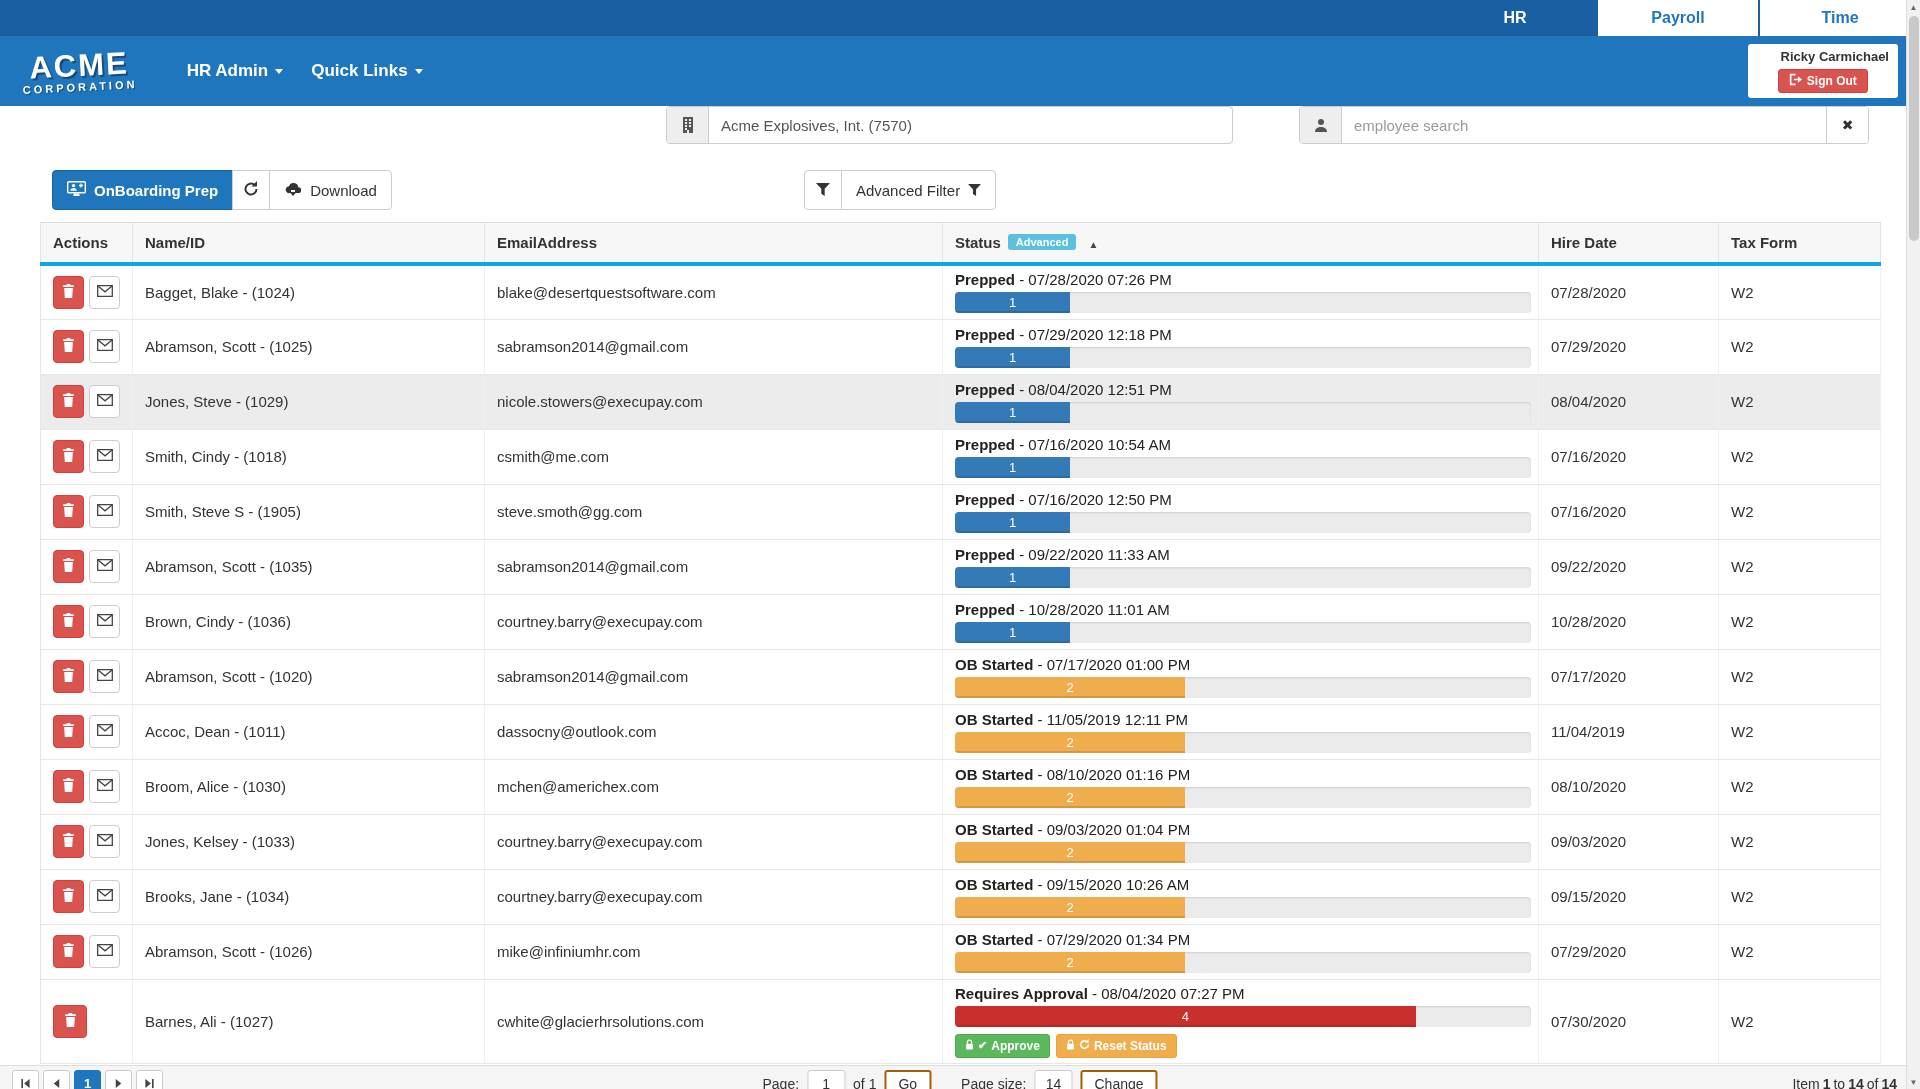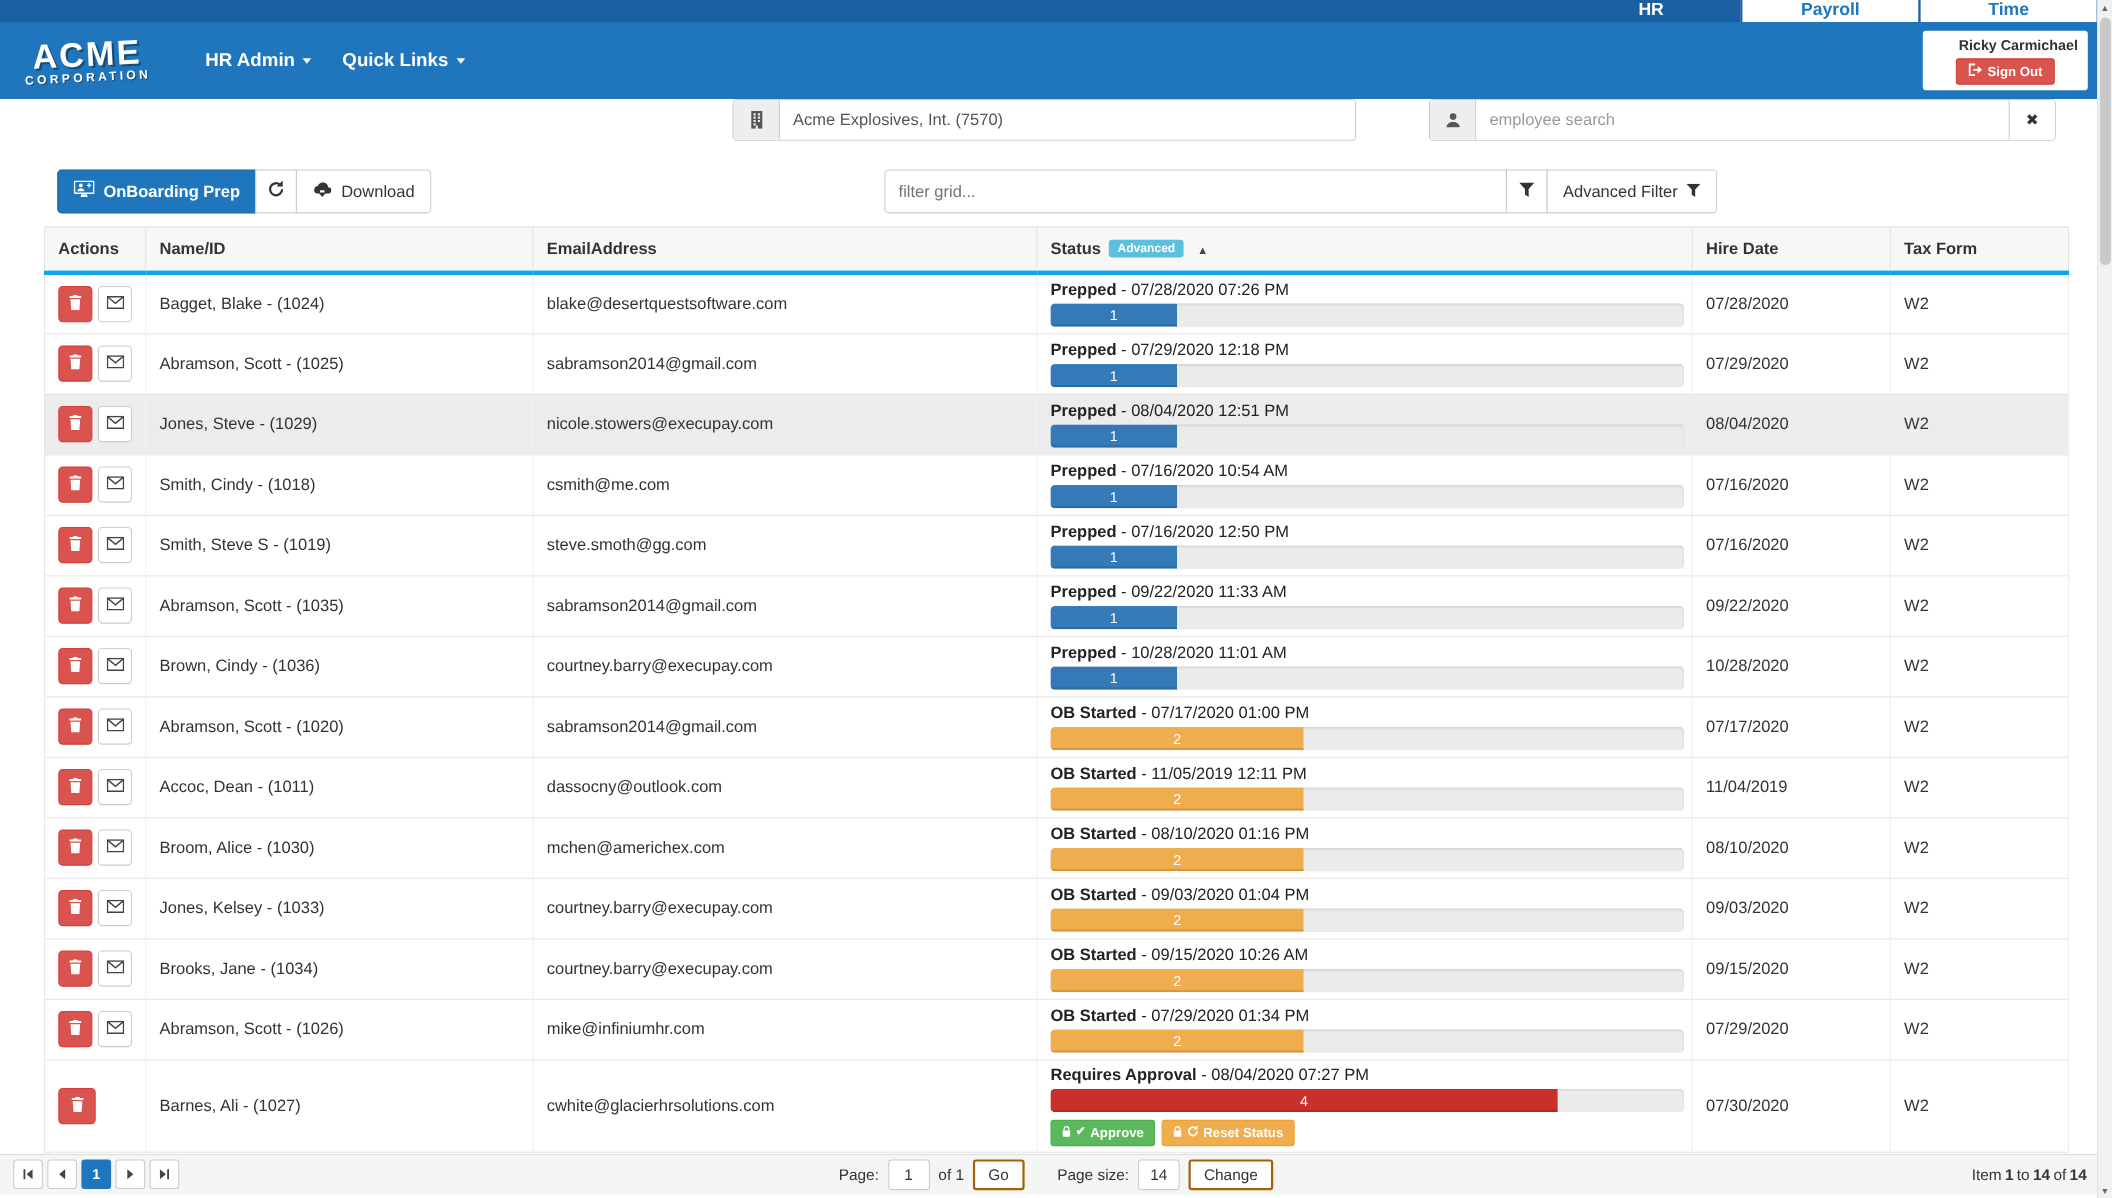--- a/index.html
+++ b/index.html
@@ -1,21 +1,21 @@
 <!DOCTYPE html>
 <html><head>
 <meta charset="utf-8">
 <style>
   * { box-sizing: border-box; margin: 0; padding: 0; }
   html, body { width: 1920px; height: 1089px; overflow: hidden; }
   body { font-family: "Liberation Sans", sans-serif; font-size: 15px; color: #333; background: #fff; }
   button { font-family: inherit; }
 
   
-  .top-strip { height: 20px; background: #1a5fa2; display: flex; justify-content: flex-end; padding-right: 14px; }
+  .top-strip { height: 36px; background: #1a5fa2; display: flex; justify-content: flex-end; }
   .tab { width: 162px; display: flex; align-items: center; justify-content: center; font-weight: bold; font-size: 16px; color: #1f76bd; background: #fff; cursor: pointer; }
   .tab.active { background: #1a5fa2; color: #fff; }
   .tab + .tab { border-left: 2px solid #1a5fa2; }
 
   
   .main-header { height: 70px; background: #1f76bd; display: flex; align-items: center; padding: 0 22px; }
   .logo { color: #fff; text-align: center; transform: rotate(-3deg); margin-right: 22px; cursor: pointer; }
   .logo-1 { font-size: 31px; font-weight: bold; letter-spacing: 2px; text-shadow: 2px 2px 0 rgba(0,0,0,.35); line-height: 1; }
   .logo-2 { font-size: 11px; font-weight: bold; letter-spacing: 3px; text-shadow: 1px 1px 0 rgba(0,0,0,.35); }
   .nav-item { color: #fff; font-weight: bold; font-size: 17px; margin-left: 28px; display: flex; align-items: center; cursor: pointer; }
@@ -161,21 +161,20 @@
     </button>
     <button class="btn">
       <span><svg width="18" height="14" viewBox="0 0 18 14">
             <path fill="#333" d="M14.3 5.2a4.8 4.8 0 0 0-9.3-1A3.6 3.6 0 0 0 3.6 11H7V8h4v3h3.2a2.9 2.9 0 0 0 .1-5.8z"></path>
             <path fill="#333" d="M9 14L5.5 10h7z"></path>
           </svg></span>
       <span>Download</span>
     </button>
   </div>
   <div class="grp filter-grp">
-    <input class="filter-input" placeholder="filter grid..." style="">
     <button class="btn icon-btn">
       <span><svg width="14" height="13" viewBox="0 0 14 13">
             <path fill="#333" d="M0 0h14L8.7 5.8V13l-3.4-2.2V5.8z"></path>
           </svg></span>
     </button>
     <button class="btn">
       <span>Advanced Filter</span>
       <span><svg width="13" height="12" viewBox="0 0 14 13">
             <path fill="#333" d="M0 0h14L8.7 5.8V13l-3.4-2.2V5.8z"></path>
           </svg></span>
@@ -322,21 +321,21 @@
                 </svg></span>
             </button>
             <button class="btn-icon btn-mail">
               <span><svg width="16" height="12" viewBox="0 0 16 12">
                   <path fill="none" stroke="#444" stroke-width="1.3" d="M.7.7h14.6v10.6H.7z"></path>
                   <path fill="none" stroke="#444" stroke-width="1.3" d="M1 1l7 5.8L15 1"></path>
                 </svg></span>
             </button>
           </div>
         </td>
-        <td>Smith, Steve S - (1019)</td>
+        <td>Smith, Steve S - (1905)</td>
         <td>steve.smoth@gg.com</td>
         <td>
           <div class="status-line"><b>Prepped</b> - 07/16/2020 12:50 PM</div>
           <div class="progress">
             <div class="bar" style="width:20%;background:#337ab7">1</div>
           </div>
         </td>
         <td>07/16/2020</td>
         <td>W2</td>
       </tr>

